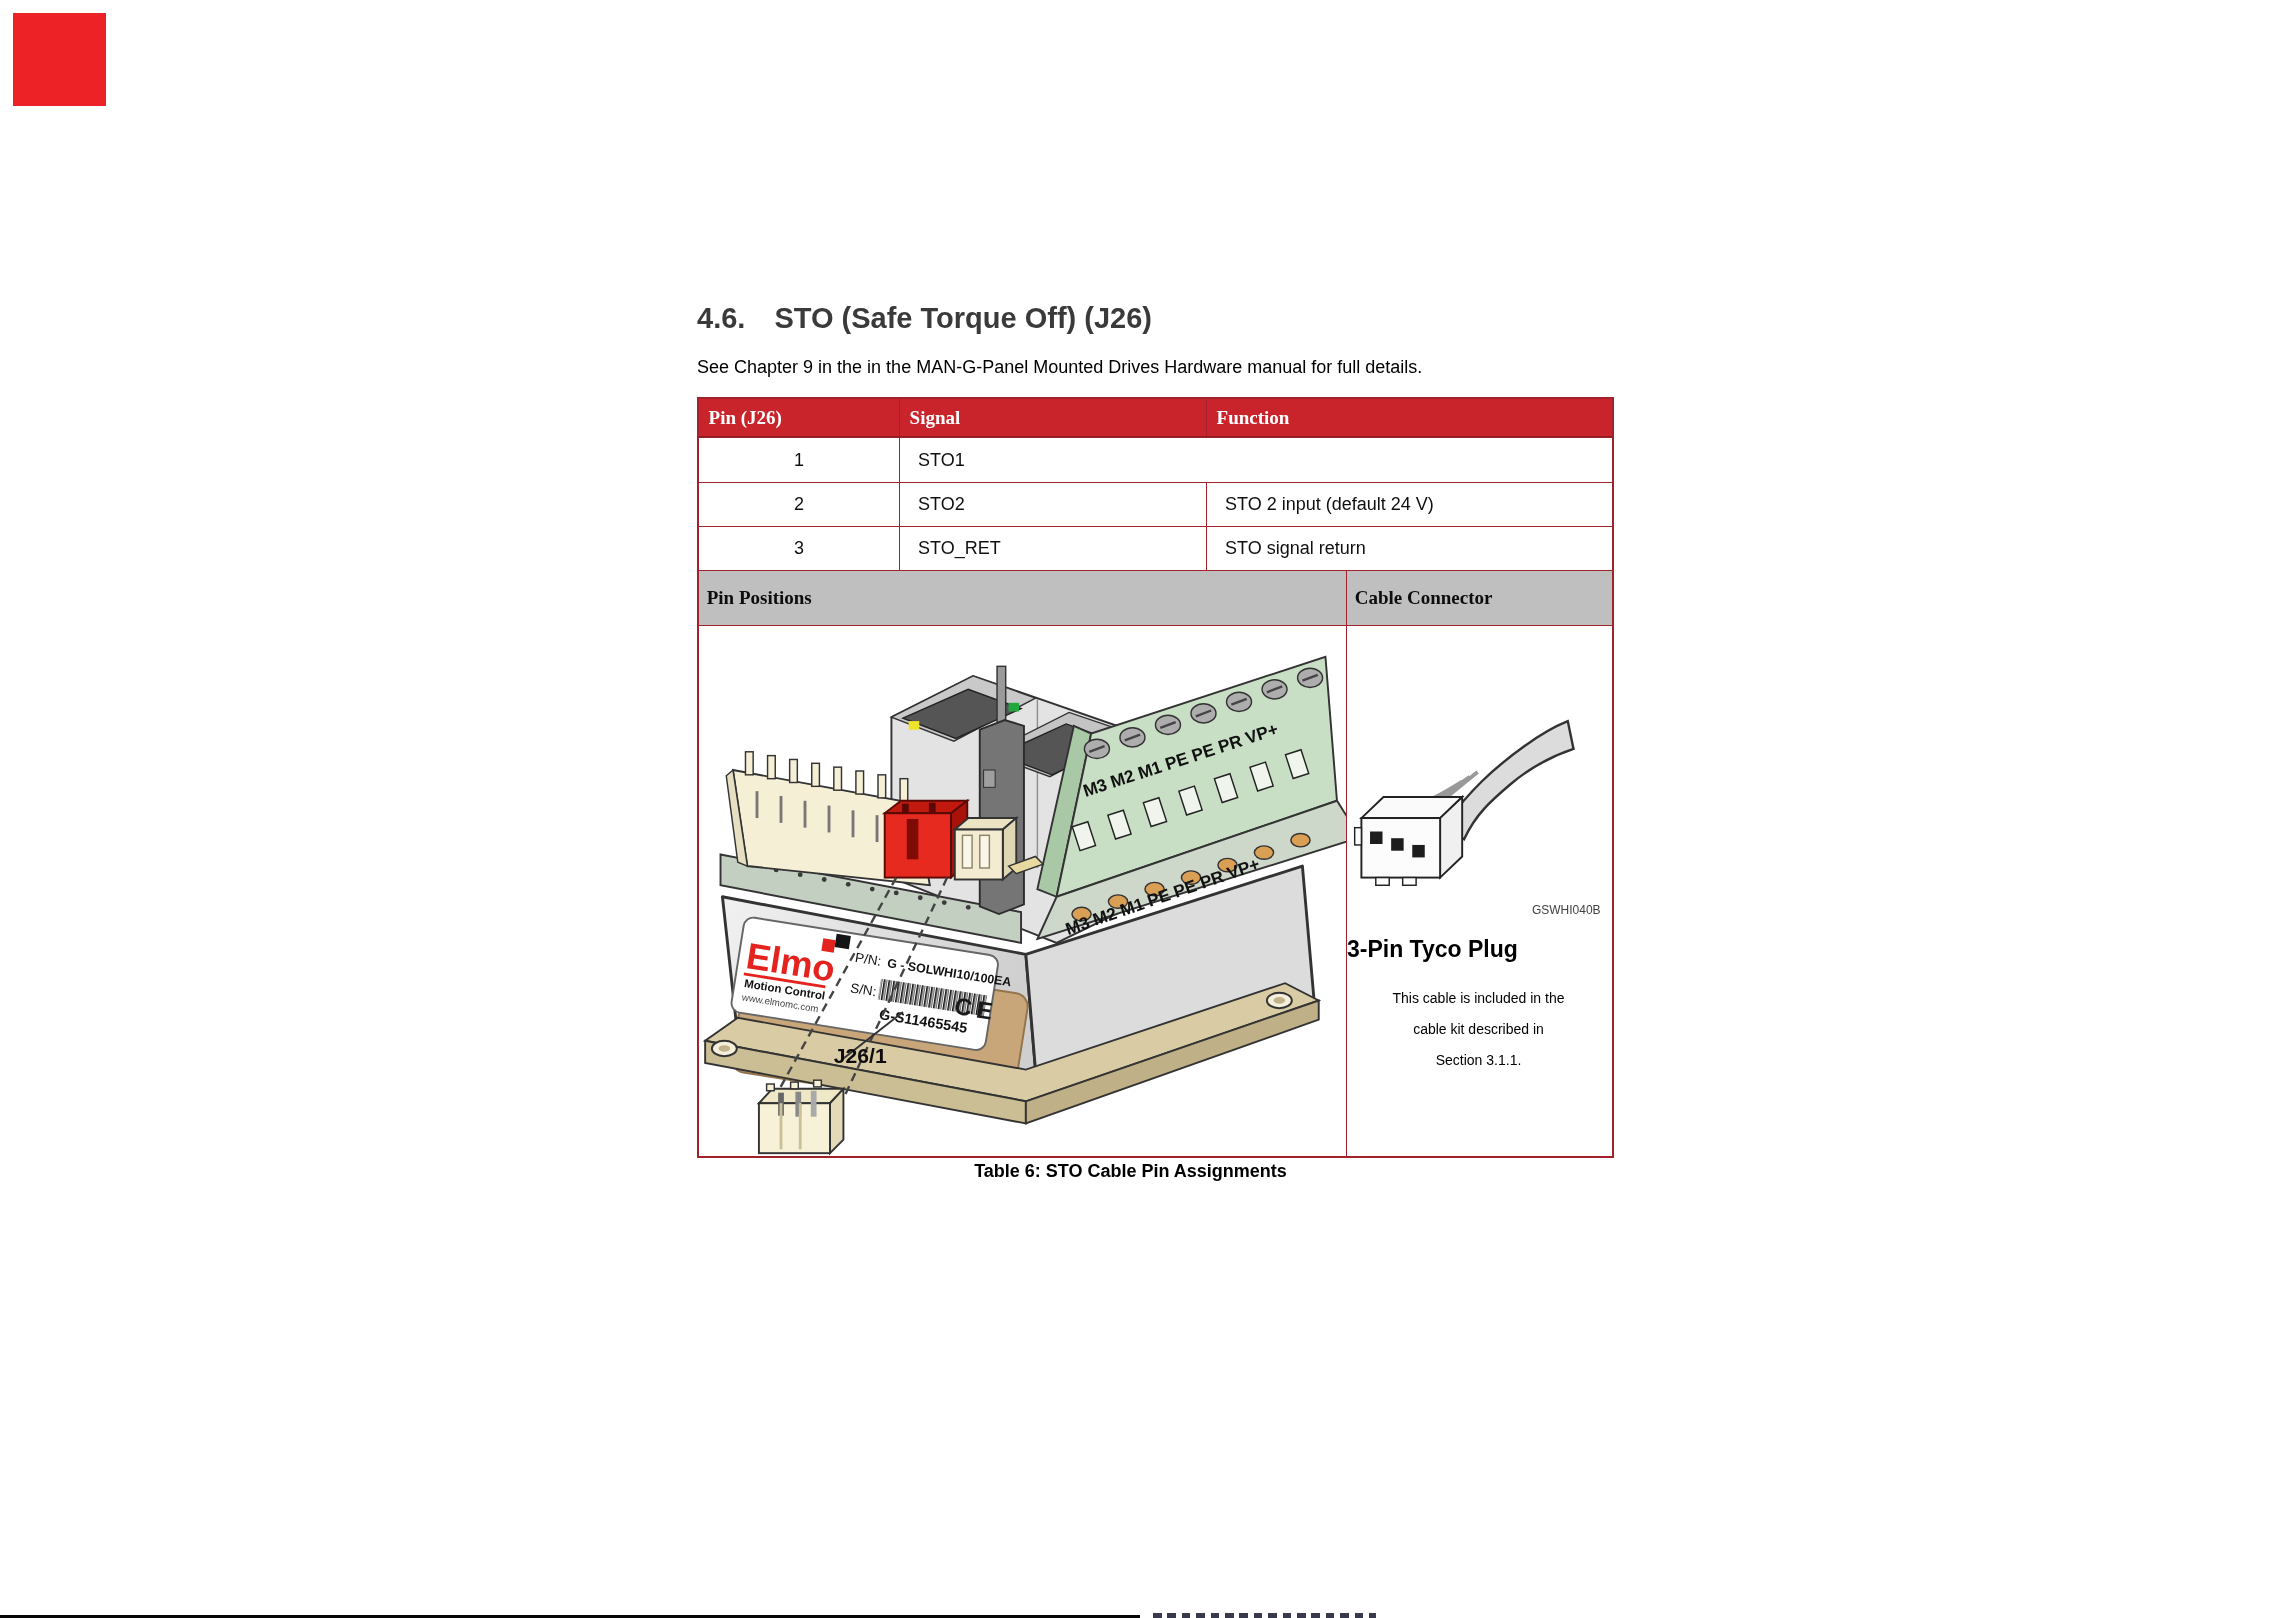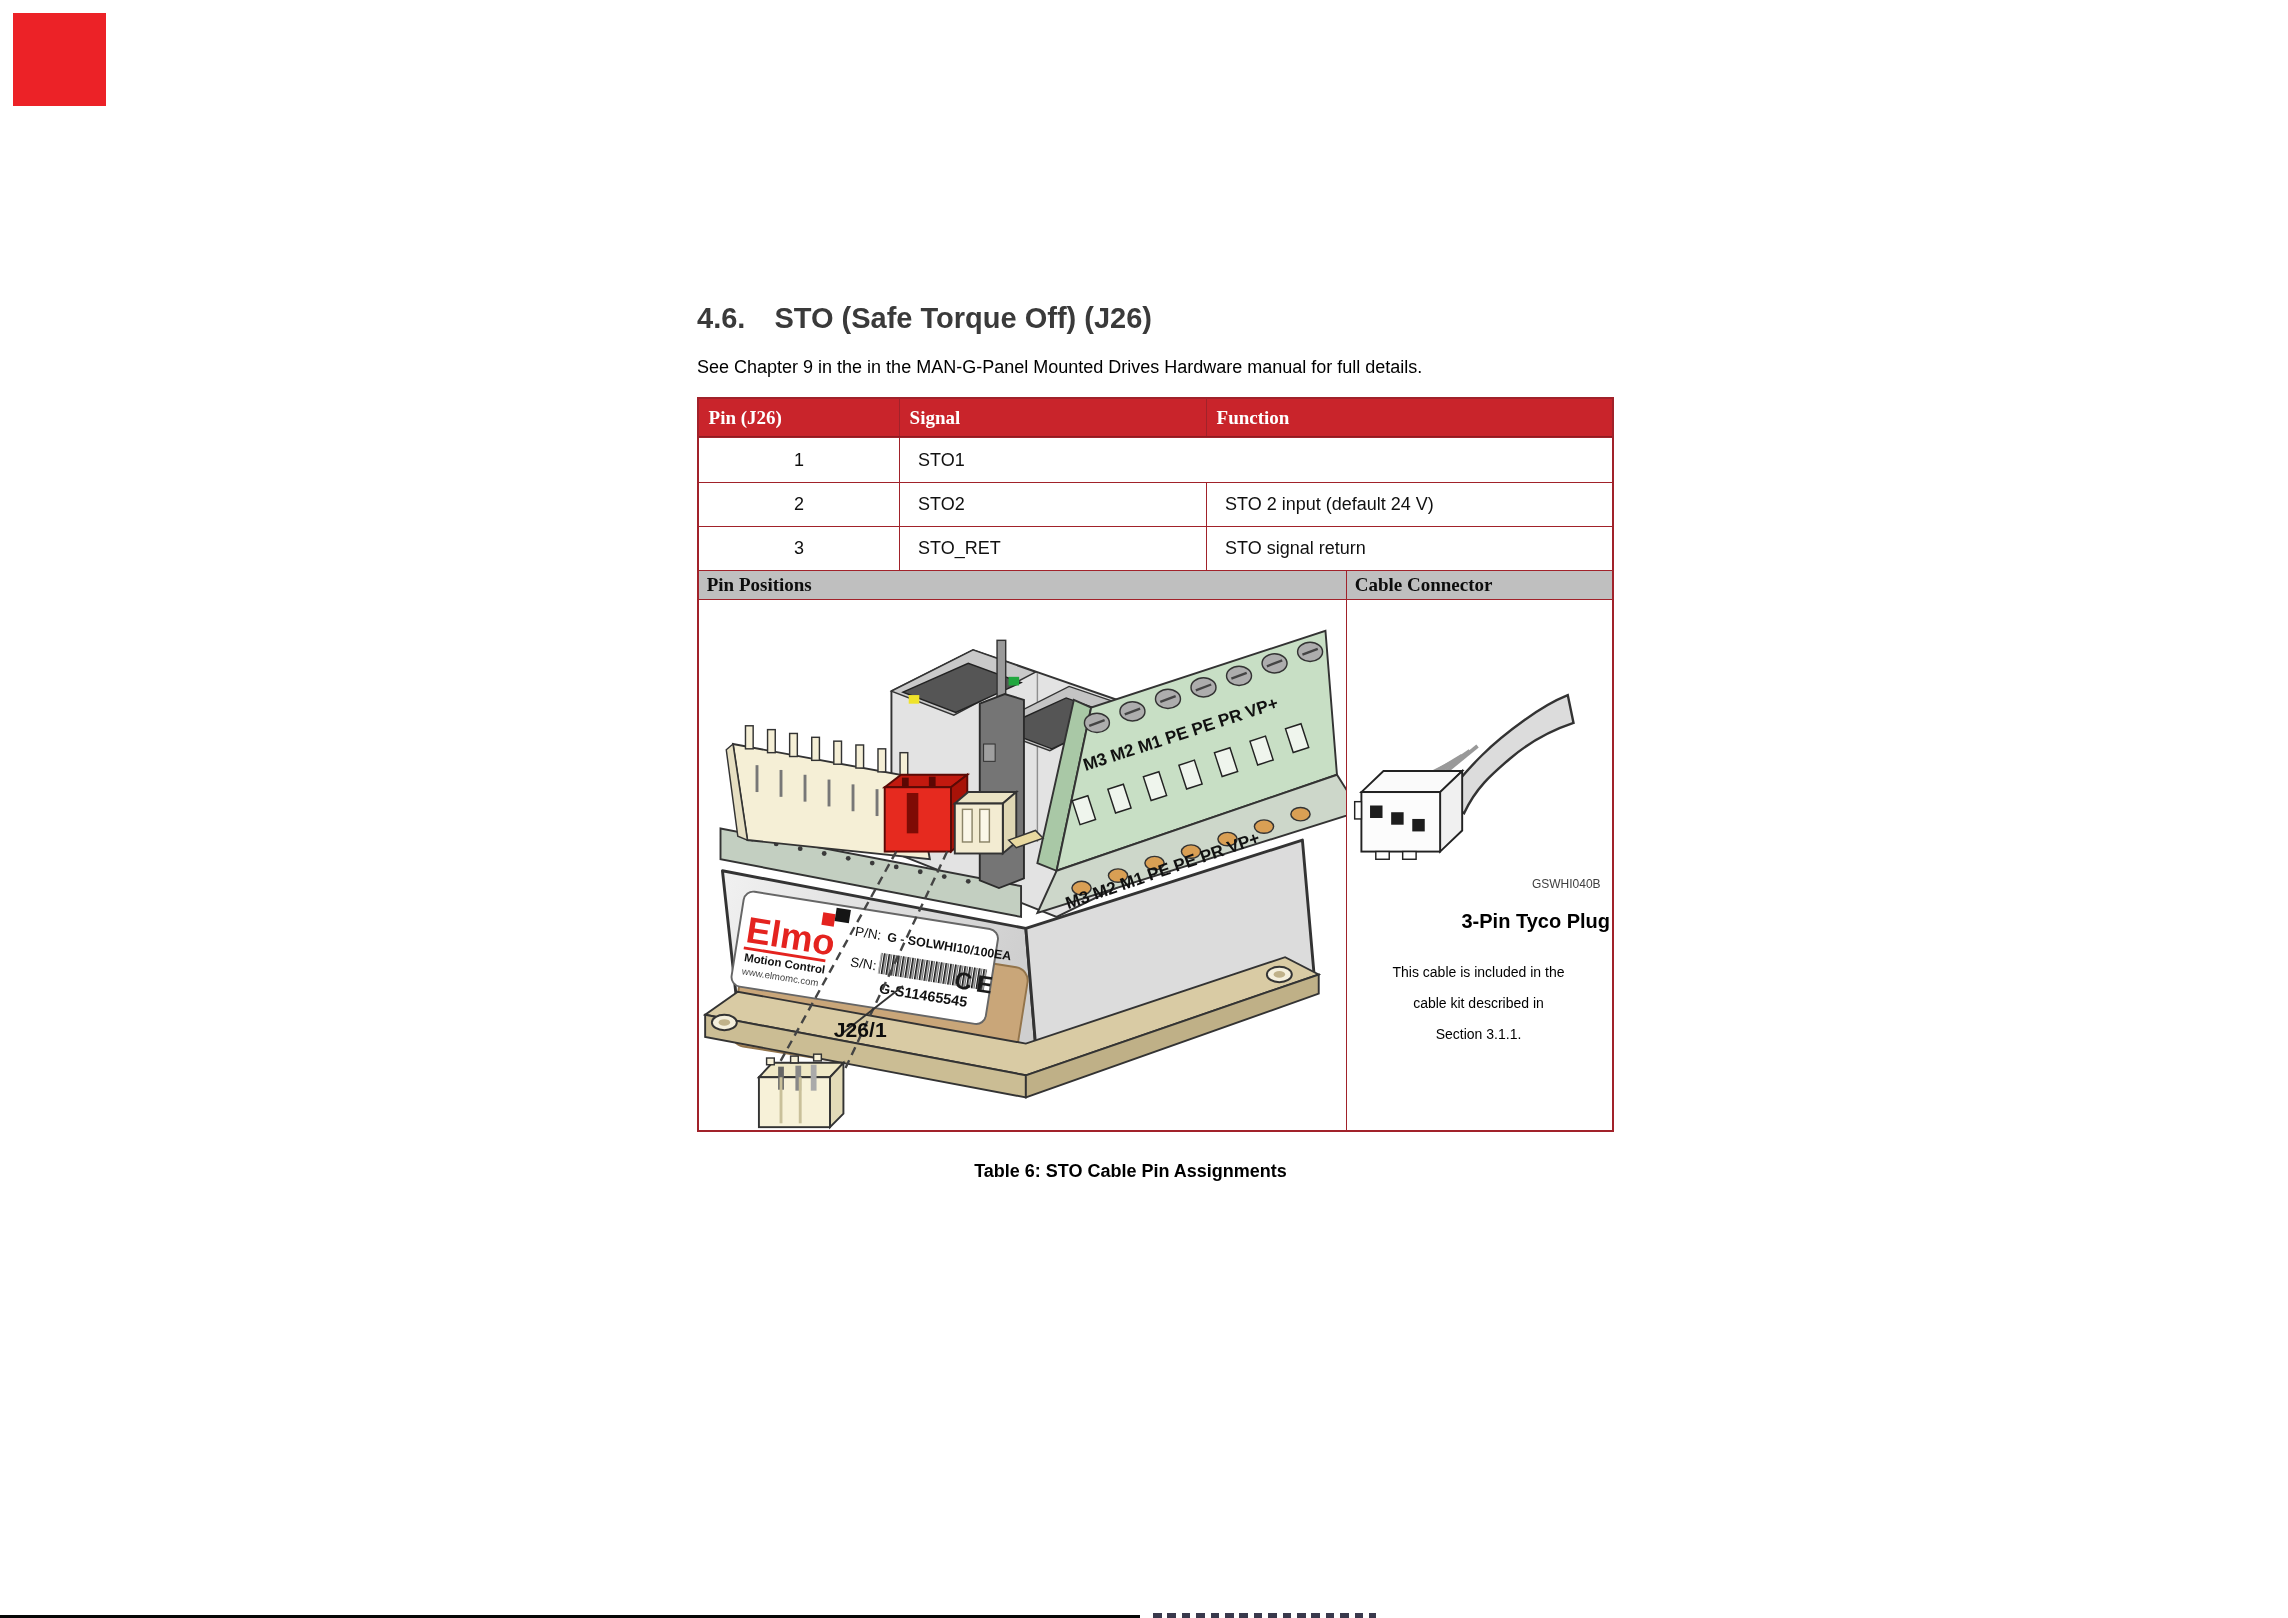--- a/index.html
+++ b/index.html
@@ -17,33 +17,33 @@
   .c2{width:307px;border-left:1.9px solid #A1222A;}
   .c3{flex:1;border-left:1.9px solid #A1222A;}
   .hrow{height:38px;border-bottom:1.9px solid #8E1B21;}
   .hrow .cell{background:#C9242B;color:#fff;font-family:"Liberation Serif",serif;
               font-weight:bold;font-size:19px;padding-left:9.6px;}
   .drow{height:44px;}
   .drow .cell{font-size:18px;color:#101010;}
   .drow .c1{justify-content:center;}
   .drow .c2,.drow .c3{padding-left:18px;}
   .r1{height:45px;}
-  .srow{height:29px;}
+  .srow{height:55px;}
   .srow .cell{background:#BFBFBF;color:#0d0d0d;font-family:"Liberation Serif",serif;
               font-weight:bold;font-size:19px;padding-left:7.7px;}
   .sL{width:647px;}
   .sR{flex:1;border-left:1.9px solid #A1222A;}
   .frow{height:531px;}
   .fL{width:647px;position:relative;}
   .fR{flex:1;position:relative;border-left:1.9px solid #A1222A;}
   .fig-svg{position:absolute;left:0;top:0;}
   .cc-code{position:absolute;left:9.6px;top:277px;width:244px;text-align:right;
            font-size:12px;color:#3f3f3f;}
-  .cc-title{position:absolute;left:0;top:310px;width:263px;text-align:right;
-            font-size:20px;font-weight:bold;color:#000;}
+  .cc-title{position:absolute;left:0;top:310px;width:263px;text-align:left;
+            font-size:23px;font-weight:bold;color:#000;}
   .cc-desc{position:absolute;left:0;top:357px;width:263px;text-align:center;
            font-size:14px;line-height:31px;color:#000;}
   .caption{position:absolute;left:672px;top:1161px;width:917px;text-align:center;
            font-size:18px;font-weight:bold;color:#000;}
   .footer-line{position:absolute;left:0;top:1615px;width:1140px;height:2.9px;background:#060606;}
   .footer-frag{position:absolute;left:1153px;top:1613px;width:223px;height:4.8px;opacity:.9;
     background:repeating-linear-gradient(90deg,#232338 0 8.6px,transparent 8.6px 14.4px);}
   svg text{font-family:"Liberation Sans",sans-serif;}
 </style>
 </head>

